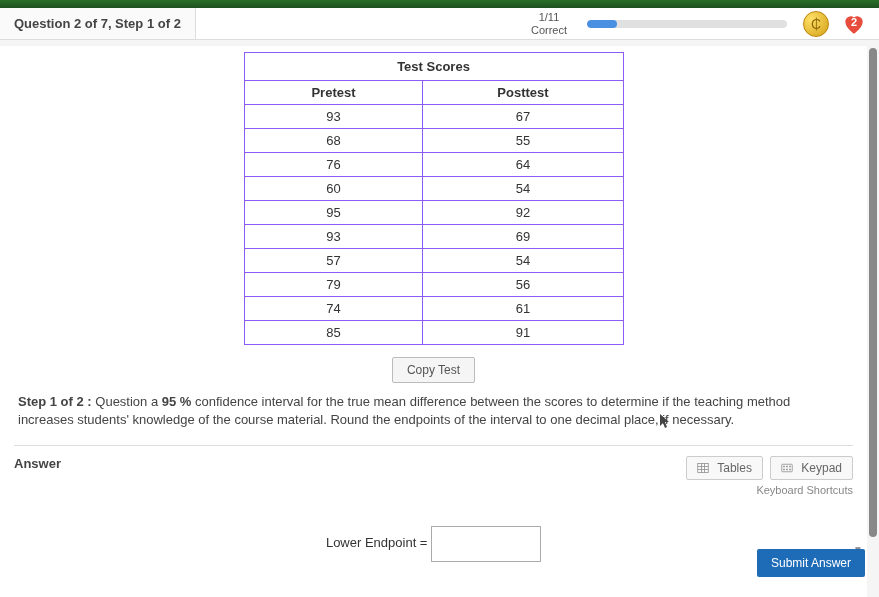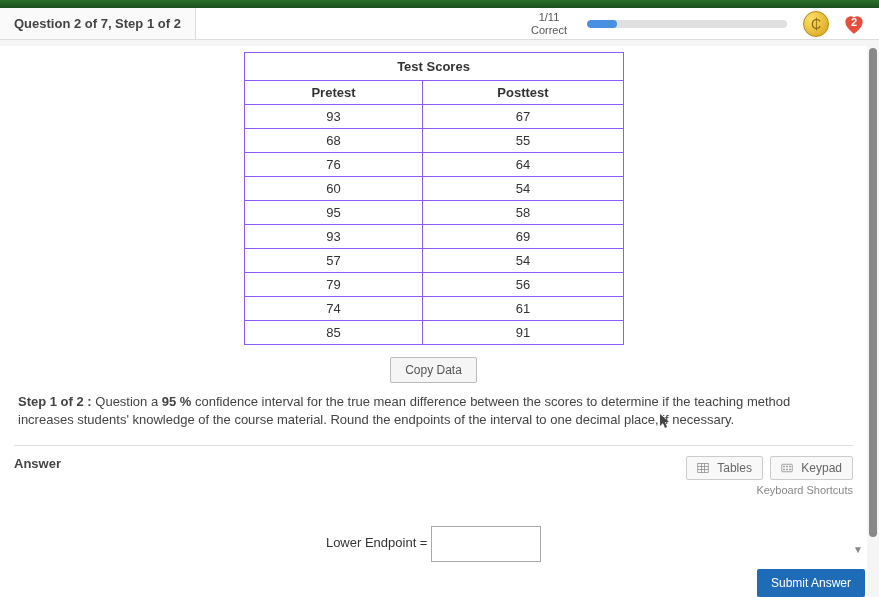--- a/index.html
+++ b/index.html
@@ -204,21 +204,21 @@
     .down-caret {
       position: absolute;
       right: 16px;
       bottom: 42px;
       font-size: 10px;
       color: #888;
     }
     .submit-btn {
       position: absolute;
       right: 14px;
-      bottom: 0;
+      bottom: 20px;
       background: #1e6bb8;
       color: #fff;
       border: none;
       padding: 7px 14px;
       font-size: 12px;
       border-radius: 2px;
       cursor: pointer;
     }
     .icon-sm { width: 12px; height: 12px; display: inline-block; }
   </style>
@@ -272,21 +272,21 @@
         <tr>
           <td>76</td>
           <td>64</td>
         </tr>
         <tr>
           <td>60</td>
           <td>54</td>
         </tr>
         <tr>
           <td>95</td>
-          <td>58</td>
+          <td>92</td>
         </tr>
         <tr>
           <td>93</td>
           <td>69</td>
         </tr>
         <tr>
           <td>57</td>
           <td>54</td>
         </tr>
         <tr>
@@ -298,21 +298,21 @@
           <td>61</td>
         </tr>
         <tr>
           <td>85</td>
           <td>91</td>
         </tr>
       </tbody>
   </table>
 
   <div class="copy-btn-row">
-    <span class="copy-btn">Copy Data</span>
+    <span class="copy-btn">Copy Test</span>
   </div>
 
   <p class="step-text">
     <b>Step 1 of 2 :</b><span> Question a </span><b>95 %</b><span> confidence interval for the true mean difference between the scores to determine if the teaching method increases students' knowledge of the course material. Round the endpoints of the interval to one decimal place, if necessary.</span>
   </p>
 
   <div class="answer-section">
     <div class="answer-header">
       <div class="answer-label">Answer</div>
       <div class="spacer-flex"></div>

